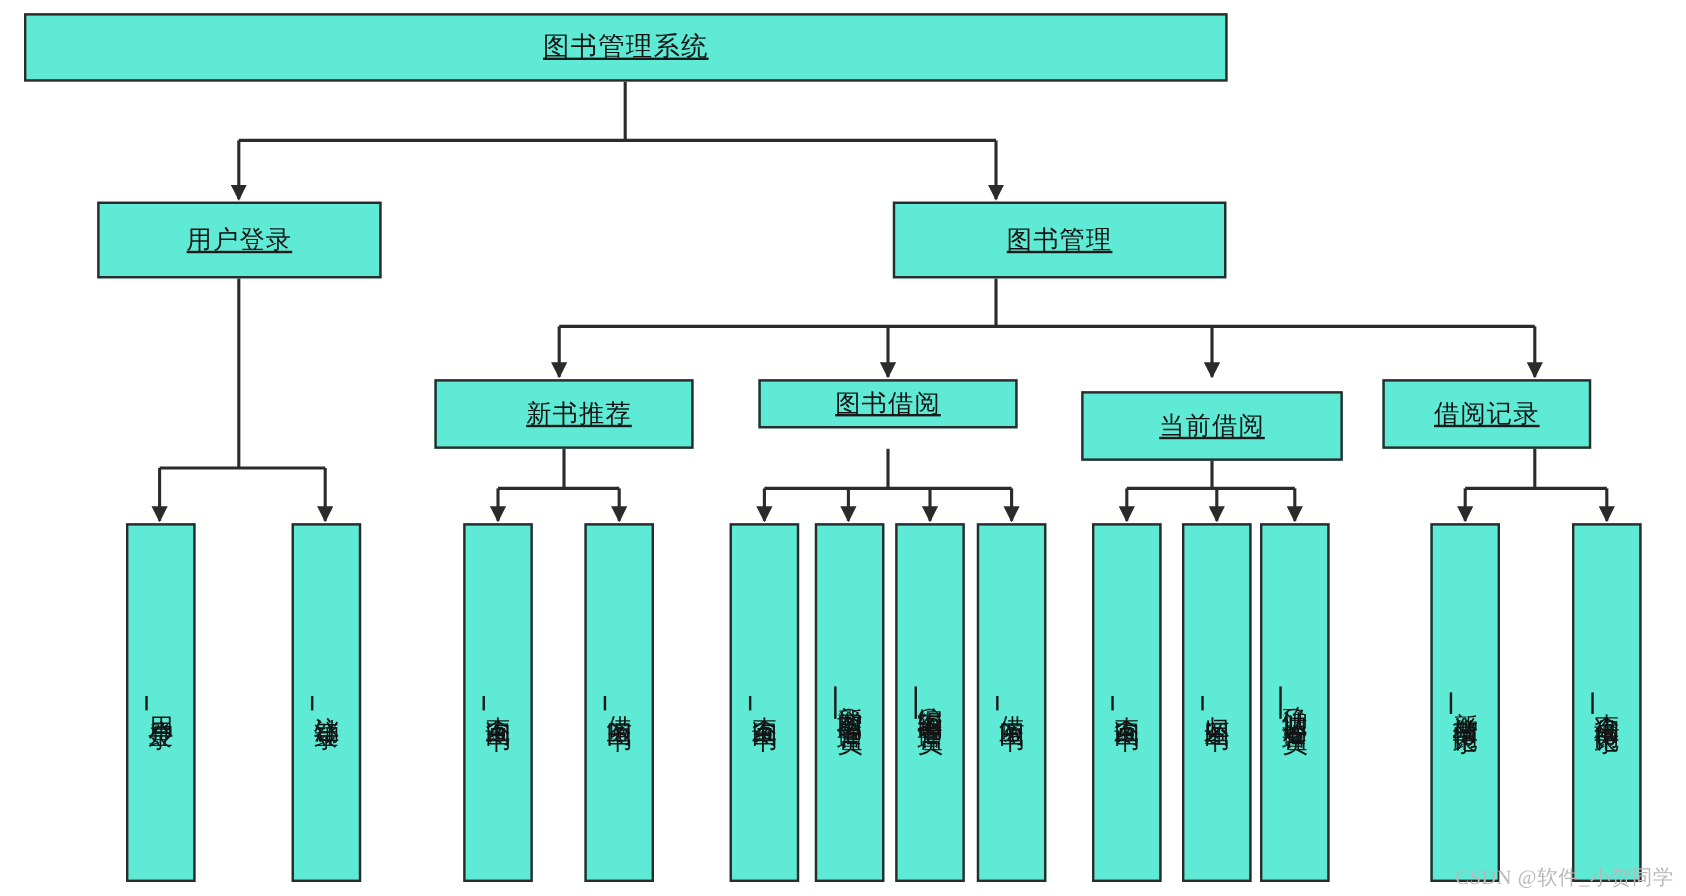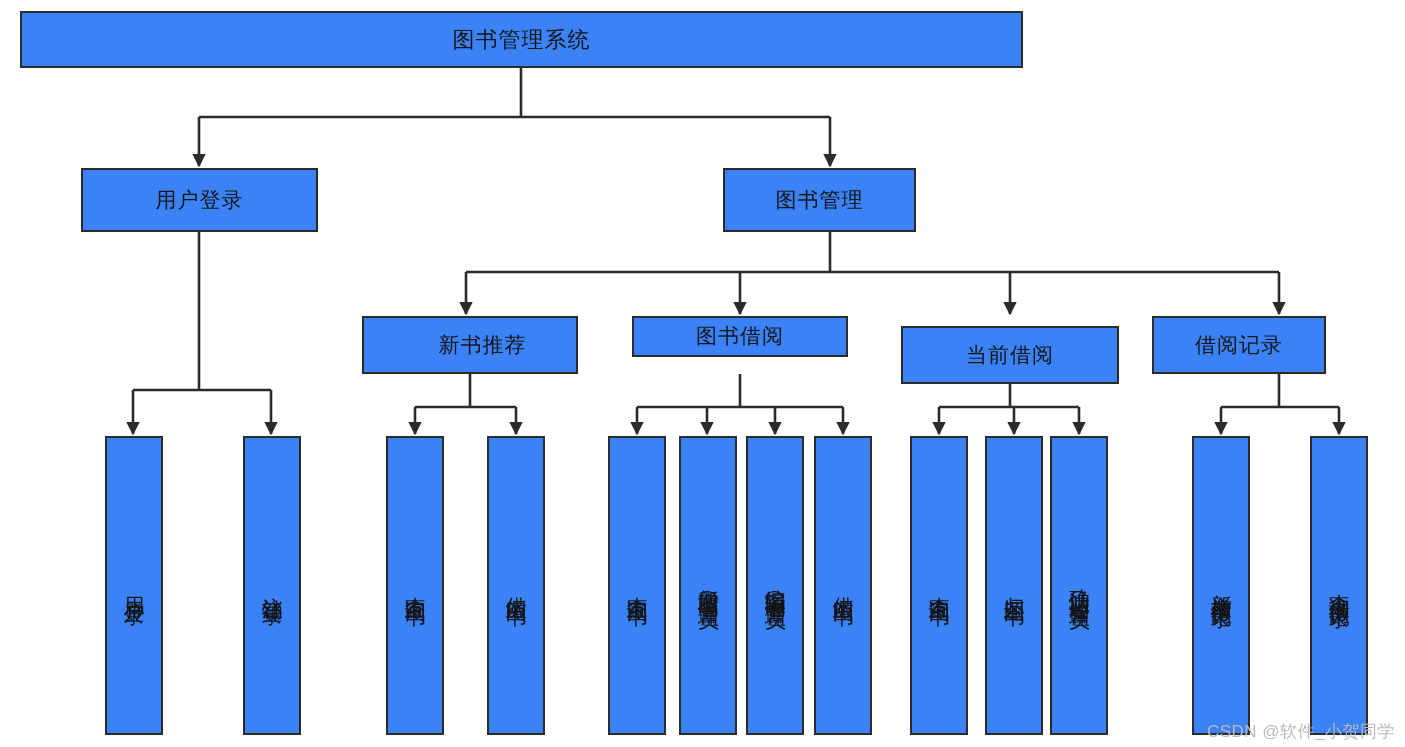--- a/index.html
+++ b/index.html
@@ -17,27 +17,28 @@
   }
   #wires{
     position:absolute;
     left:0; top:0;
     width:1405px; height:747px;
     pointer-events:none;
   }
   .node{
     position:absolute;
     box-sizing:border-box;
-    background:#3b82f6;
+    background:#5eead4;
     border:2.5px solid #2b2b2b;
     display:flex;
     align-items:center;
     justify-content:center;
     text-align:right;
     z-index:3;
+    text-decoration:underline;
   }
   .node .lbl{
     font-size:21px;
     line-height:1.18;
     letter-spacing:1px;
     color:#141414;
     white-space:nowrap;
   }
   .node.root .lbl{font-size:22px;}
   .node.leaf{
@@ -55,21 +56,21 @@
   }
   .watermark{
     position:absolute;
     right:10px;
     bottom:4px;
     font-size:17px;
     color:#b9b9b9;
     letter-spacing:0.5px;
     z-index:6;
     white-space:nowrap;
-    font-family:Liberation Sans, sans-serif;
+    font-family:Liberation Serif, serif;
   }
 </style>
 </head>
 <body>
 
 <div id="canvas">
 
   <svg id="wires" viewBox="0 0 1405 747" width="1405" height="747" xmlns="http://www.w3.org/2000/svg">
     <defs>
       <marker id="arrow" viewBox="0 0 10 10" refX="9" refY="5" markerWidth="5.2" markerHeight="5.2" orient="auto-start-reverse">
@@ -113,21 +114,21 @@
       </g>
   </svg>
 
   <div class="node root" style="left: 20px; top: 11px; width: 1003px; height: 57px;">
     <span class="lbl">图书管理系统</span>
   </div>
 
   <div class="node lvl2" style="left: 81px; top: 168px; width: 237px; height: 64px;">
     <span class="lbl">用户登录</span>
   </div>
-  <div class="node lvl2" style="left: 723px; top: 168px; width: 193px; height: 64px;">
+  <div class="node lvl2" style="left: 744px; top: 168px; width: 278px; height: 64px;">
     <span class="lbl">图书管理</span>
   </div>
 
   <div class="node lvl3" style="left: 362px; top: 316px; width: 216px; height: 58px; padding-left: 25px;">
     <span class="lbl">新书推荐</span>
   </div>
   <div class="node lvl3" style="left: 632px; top: 316px; width: 216px; height: 41px;">
     <span class="lbl">图书借阅</span>
   </div>
   <div class="node lvl3" style="left: 901px; top: 316px; width: 218px; height: 58px; margin-top: 10px;">

